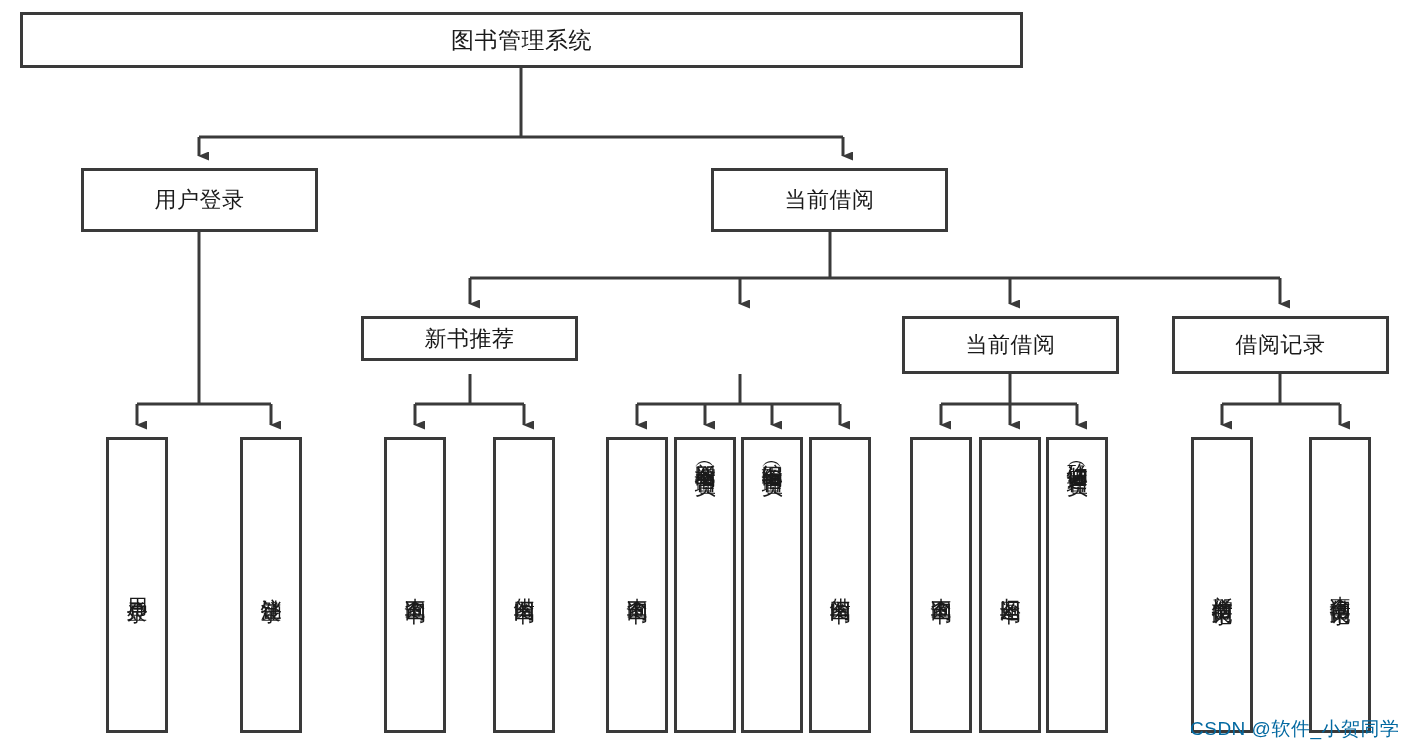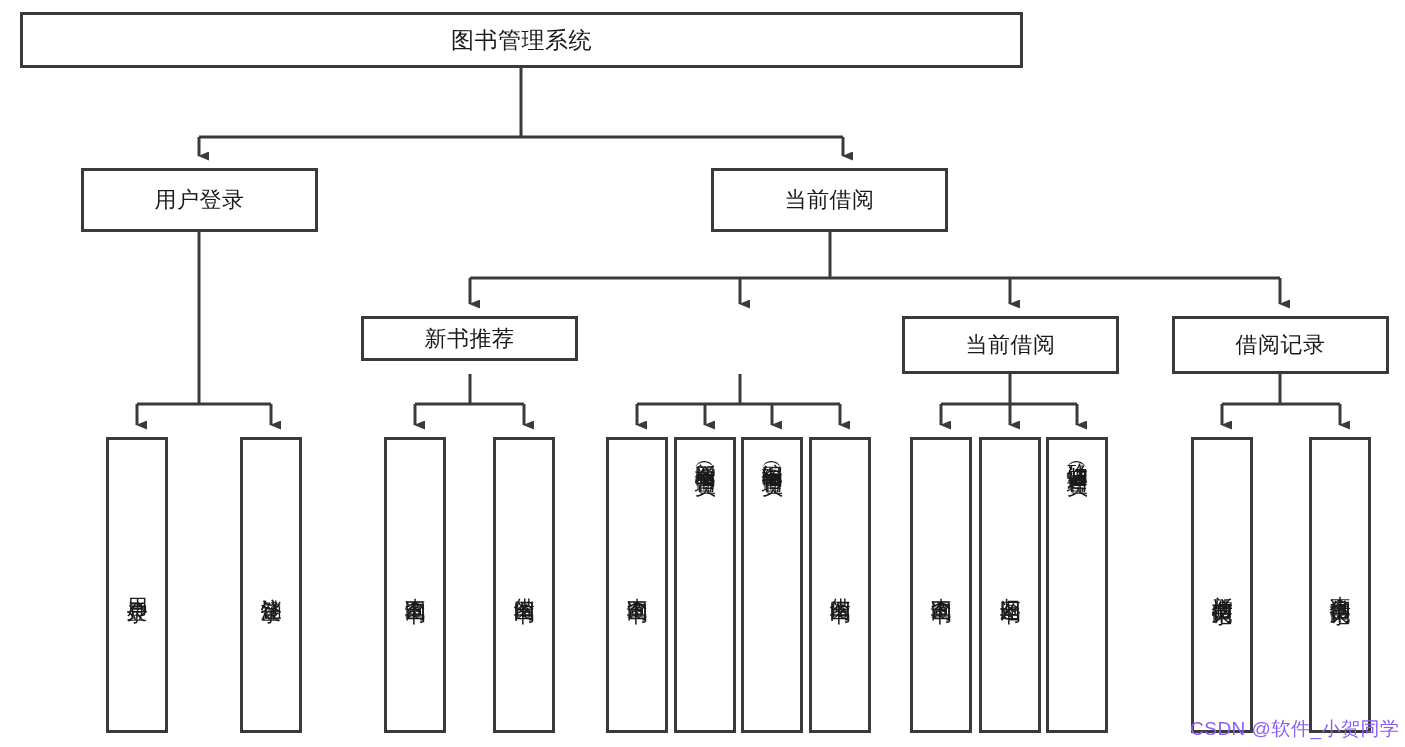--- a/index.html
+++ b/index.html
@@ -61,21 +61,21 @@
     letter-spacing: 2px;
     white-space: nowrap;
   }
   .node.vert.centered {
     align-items: center;
     padding-top: 0;
   }
   .watermark {
     position: absolute;
     font-size: 19px;
-    color: #8b5cf6;
+    color: #0369a1;
     white-space: nowrap;
     letter-spacing: 0.5px;
   }
 </style>
 </head>
 <body>
 
 <div id="canvas">
 
   <svg class="edges" viewBox="0 0 1405 747" xmlns="http://www.w3.org/2000/svg">

